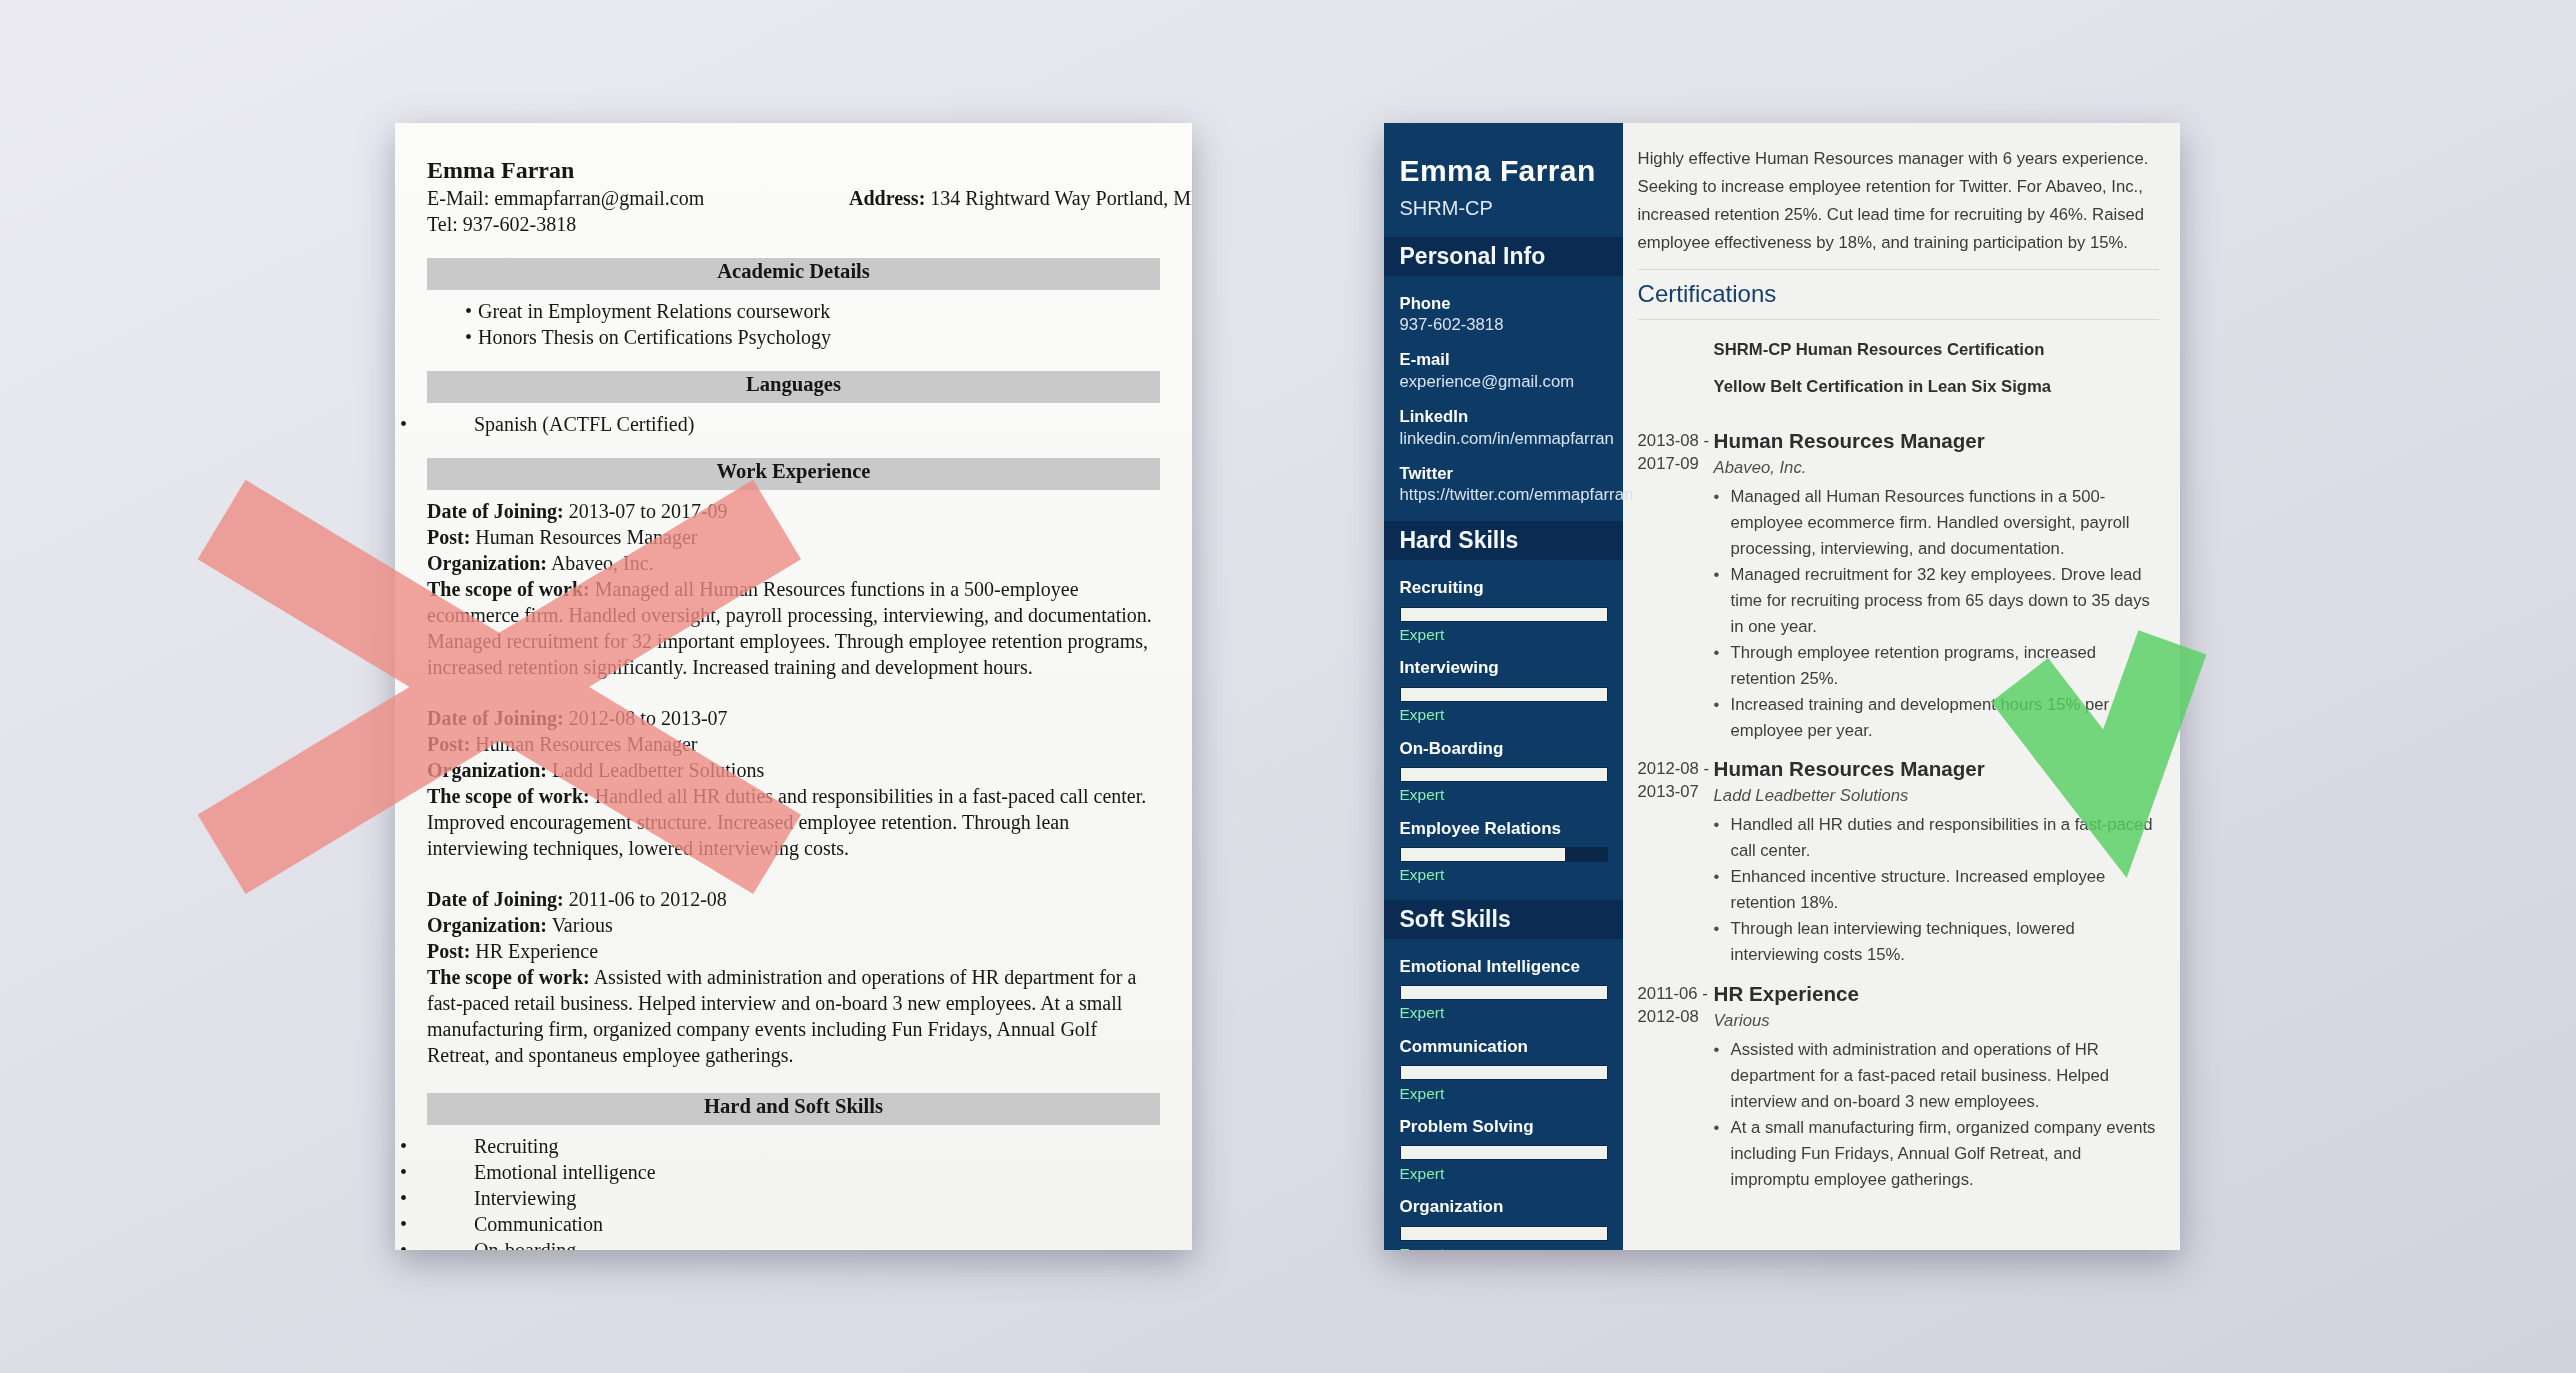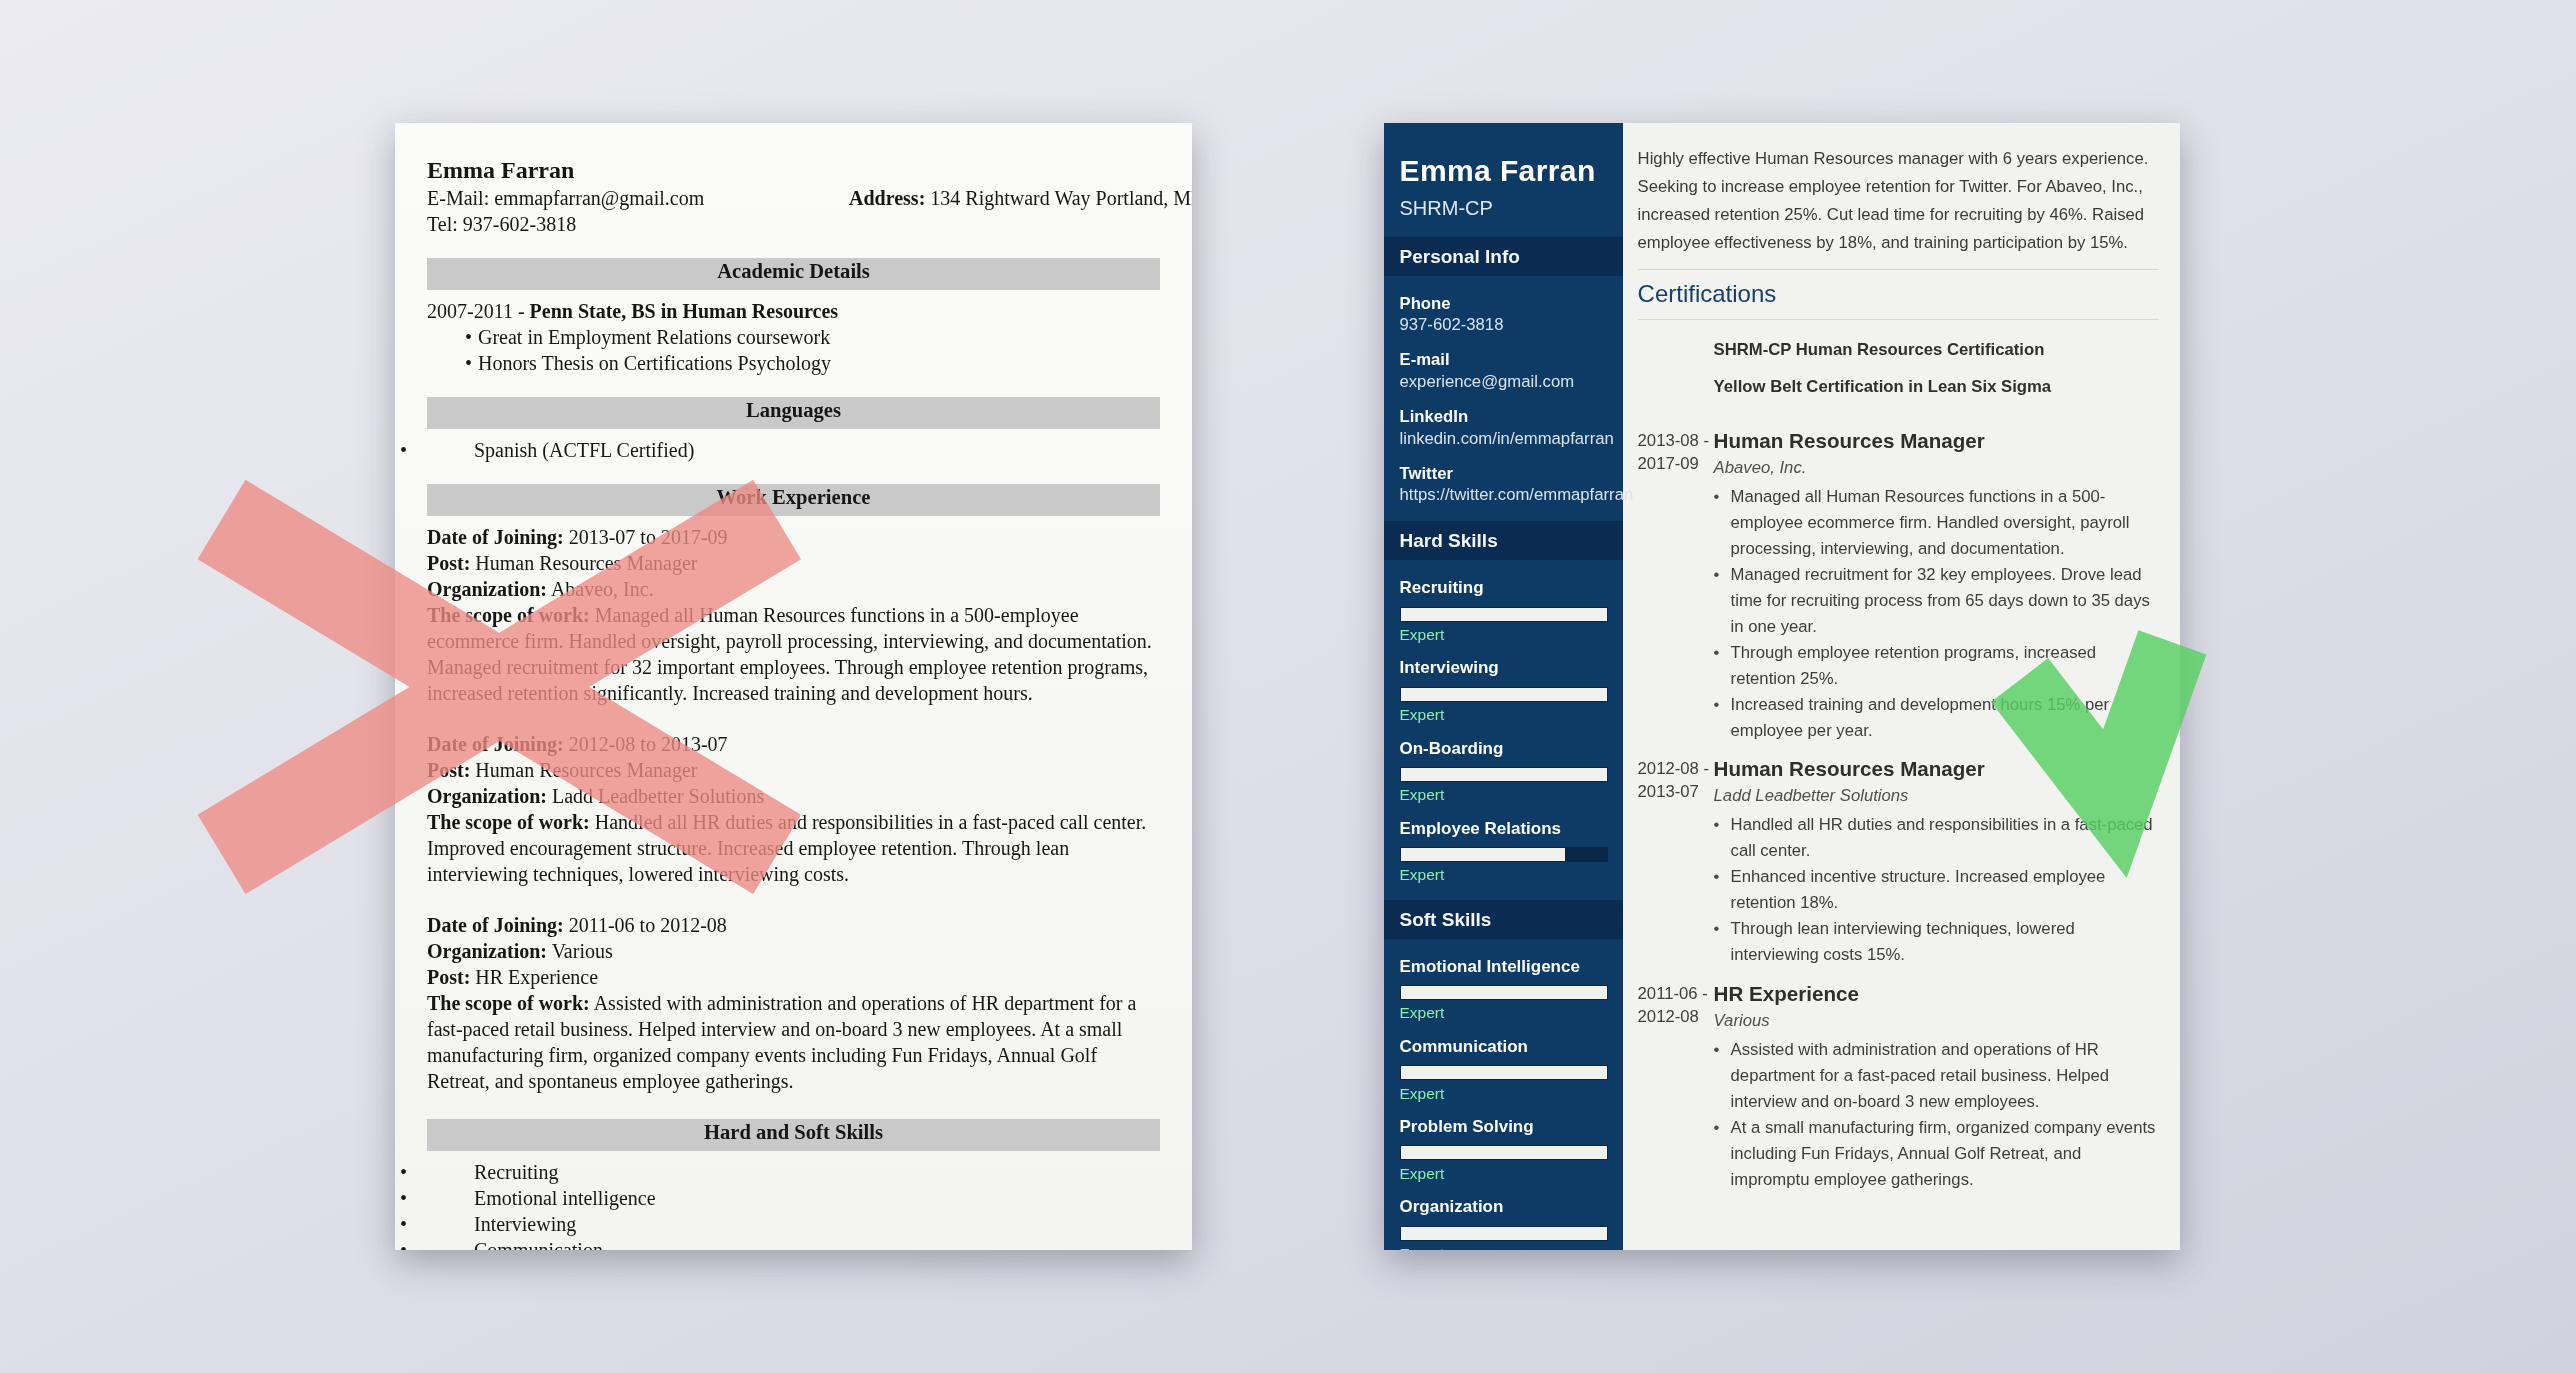--- a/index.html
+++ b/index.html
@@ -33,21 +33,21 @@
 
   
   .page-right{position:absolute;left:1384px;top:123px;width:796px;height:1127px;
     background:#f2f2f0;box-shadow:0 12px 34px rgba(50,50,70,.35);
     display:flex;overflow:hidden;}
   .rs-sidebar{width:239px;flex:none;background:#0e3a66;color:#fff;box-sizing:border-box;}
   .rs-head{padding:31px 15.5px 17px 15.5px;}
   .rs-name{font-size:30px;font-weight:bold;letter-spacing:0.4px;}
   .rs-cred{font-size:20px;color:#dfe8f2;margin-top:8.6px;}
   .rs-barhdr{background:#0a2c52;height:39px;line-height:39px;padding-left:15.5px;
-    font-size:19px;font-weight:bold;color:#f4f7fb;}
+    font-size:23px;font-weight:bold;color:#f4f7fb;}
   .rs-sec{padding:3.4px 15.5px 15.5px 15.5px;}
   .rs-item{margin-top:13.7px;}
   .rs-item .lbl{font-weight:bold;font-size:16.7px;color:#ffffff;line-height:21.5px;}
   .rs-item .val{font-size:16.7px;color:#d9e3ef;line-height:21.5px;}
   .skill{margin-top:14.6px;}
   .skill-name{font-weight:bold;font-size:17px;color:#fff;line-height:20.6px;margin-bottom:7.7px;}
   .skill-track{height:13px;background:#0a2748;border:0.9px solid #0a2748;}
   .skill-fill{height:100%;background:#f1f1ee;}
   .skill-level{text-align:left;font-size:15.5px;color:#86efac;margin-top:4.3px;}
 
@@ -77,24 +77,20 @@
 
   <div class="page-left">
     <div class="lr-name">Emma Farran</div>
     <div class="lr-contact-row">
       <span>E-Mail: emmapfarran@gmail.com</span>
       <span class="lr-address"><span class="lr-label">Address:</span> <span>134 Rightward Way Portland, ME, 04019</span></span>
     </div>
     <div class="lr-line">Tel: 937-602-3818</div>
 
     <div class="lr-bar">Academic Details</div>
-    <div class="lr-line">
-      <span>2007-2011 -</span>
-      <span class="lr-label">Penn State, BS in Human Resources</span>
-    </div>
     <div class="lr-li ind1">
         <span class="dot">•</span>
         <span class="txt">Great in Employment Relations coursework</span>
       </div>
     <div class="lr-li ind1">
         <span class="dot">•</span>
         <span class="txt">Honors Thesis on Certifications Psychology</span>
       </div>
 
     <div class="lr-bar">Languages</div>

